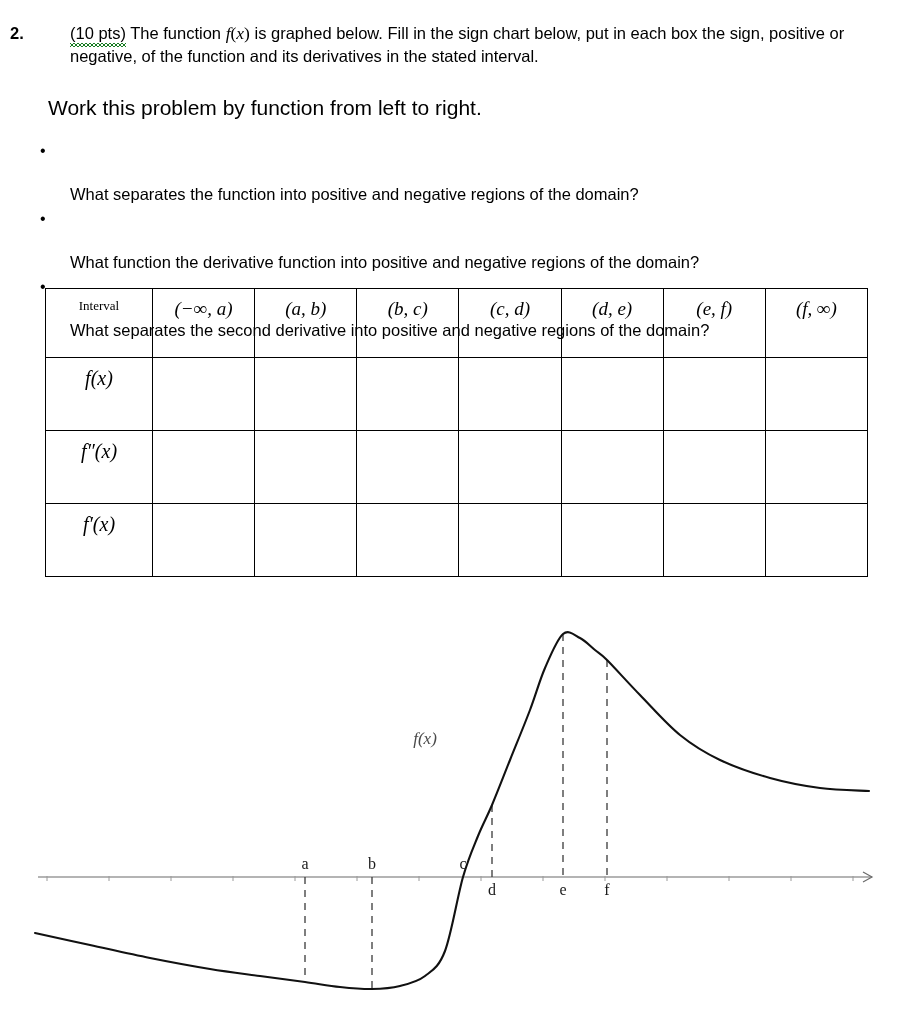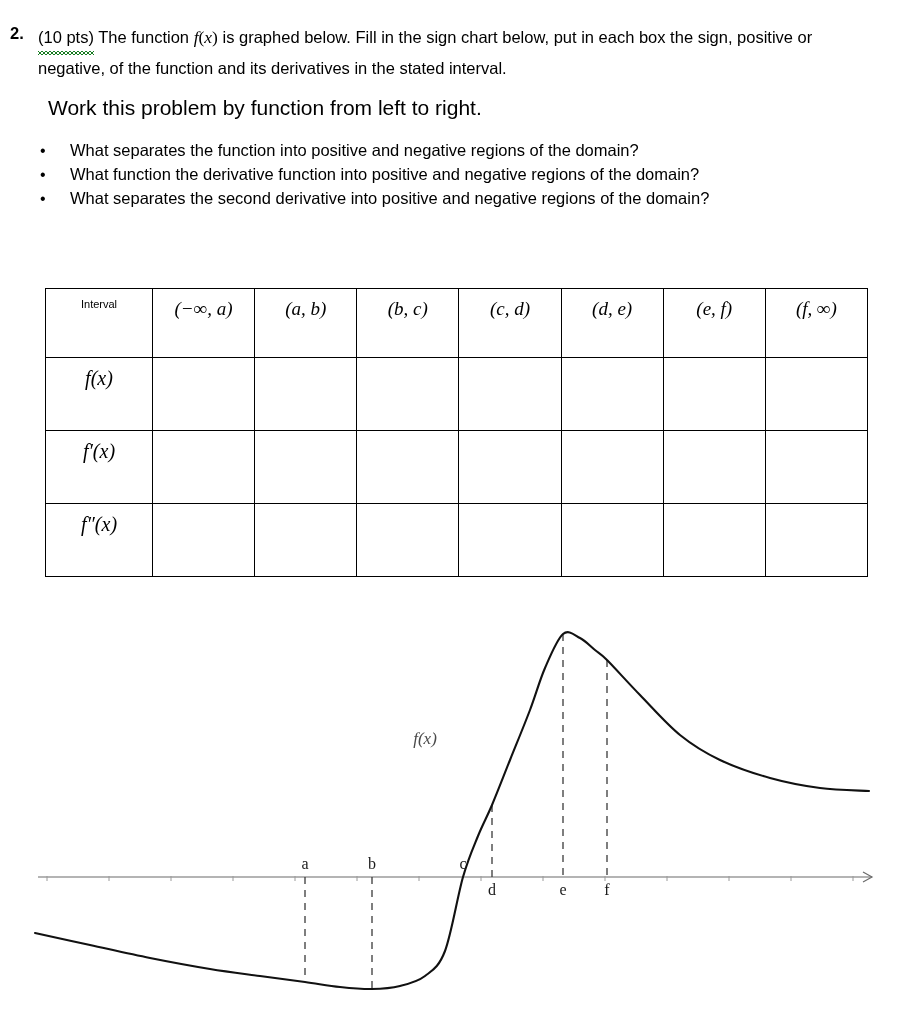--- a/index.html
+++ b/index.html
@@ -31,22 +31,23 @@
   .stem-num {
     font-weight: bold;
     font-size: 16.5px;
     line-height: 23px;
     width: 28px;
     flex: 0 0 28px;
     text-align: left;
   }
   .stem-body {
     font-size: 16.5px;
-    line-height: 31px;
+    line-height: 23px;
     width: 800px;
+    margin-left: 32px;
   }
   .mathi {
     font-family: "Liberation Serif", serif;
     font-style: italic;
     font-size: 17.5px;
   }
   .mathi .paren { font-style: normal; }
   .squig {
     position: relative;
     display: inline-block;
@@ -84,43 +85,43 @@
     line-height: 23px;
     margin-bottom: 1px;
   }
   .bullet-dot {
     width: 30px;
     flex: 0 0 30px;
     text-align: left;
     font-size: 16px;
     line-height: 23px;
   }
-  .bullet-text { width: 780px; }
+  .bullet-text { width: 780px; margin-top: 44px; }
 
   
   .sign-table {
     position: absolute;
     left: 45px;
     top: 288px;
     width: 823px;
     border-collapse: collapse;
     table-layout: fixed;
   }
   .sign-table td {
     border: 1.6px solid #000000;
     height: 62px;
     vertical-align: top;
     padding-top: 9px;
     text-align: center;
   }
   .sign-table tr:first-child td { height: 58px; }
   .col-label { width: 104px; }
   .hdr-interval {
-    font-size: 11px;
-    font-family: Liberation Sans, sans-serif;
+    font-size: 13px;
+    font-family: Liberation Serif, serif;
   }
   .hdr-cell {
     font-family: "Liberation Serif", serif;
     font-style: italic;
     font-size: 19px;
   }
   .row-label {
     font-family: "Liberation Serif", serif;
     font-style: italic;
     font-size: 20px;
@@ -191,31 +192,31 @@
     <td class="col-label row-label">f(x)</td>
     <td></td>
     <td></td>
     <td></td>
     <td></td>
     <td></td>
     <td></td>
     <td></td>
   </tr>
   <tr>
+    <td class="col-label row-label">f″(x)</td>
+    <td></td>
+    <td></td>
+    <td></td>
+    <td></td>
+    <td></td>
+    <td></td>
+    <td></td>
+  </tr>
+  <tr>
     <td class="col-label row-label">f′(x)</td>
-    <td></td>
-    <td></td>
-    <td></td>
-    <td></td>
-    <td></td>
-    <td></td>
-    <td></td>
-  </tr>
-  <tr>
-    <td class="col-label row-label">f″(x)</td>
     <td></td>
     <td></td>
     <td></td>
     <td></td>
     <td></td>
     <td></td>
     <td></td>
   </tr>
 </tbody>
   </table>

